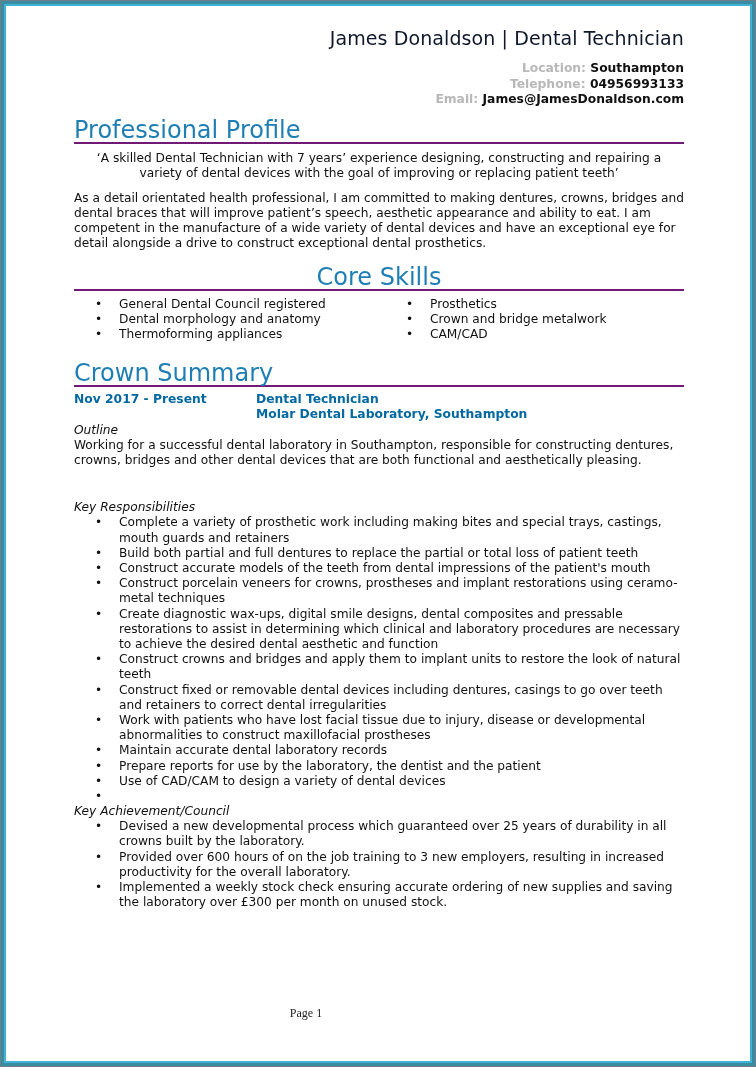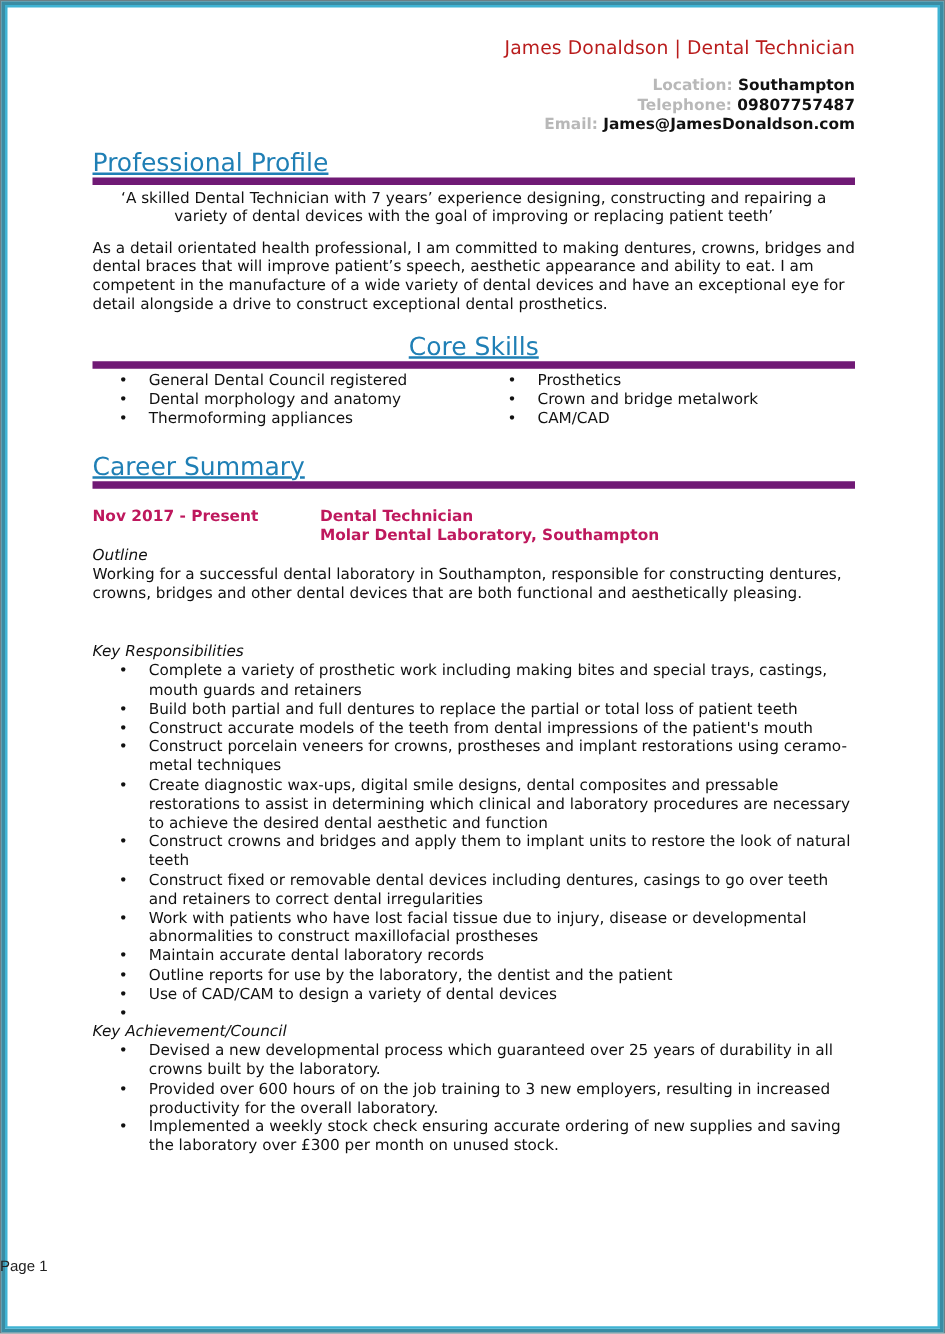--- a/index.html
+++ b/index.html
@@ -39,47 +39,46 @@
       left: 74px;
       top: 0;
       width: 610px;
       font-size: 12.2px;
       line-height: 15.2px;
     }
     .name-title {
       position: absolute;
       right: 0;
       top: 31px;
-      font-size: 15px;
-      color: #b91c1c;
+      font-size: 19px;
+      color: #0f172a;
       white-space: nowrap;
       letter-spacing: 0.1px;
     }
     .contact {
       position: absolute;
       right: 0;
       top: 61px;
       text-align: right;
       font-size: 12.3px;
       line-height: 15.5px;
       font-weight: bold;
     }
     .contact .lbl { color: #b8b8b8; }
     .contact .val { color: #111111; }
 
     .section-heading {
       position: absolute;
       left: 0;
       width: 610px;
-      font-size: 20px;
+      font-size: 24px;
       color: #1f7fb5;
       line-height: 24px;
-      border-bottom: 6px solid #701a75;
+      border-bottom: 2px solid #701a75;
       padding-bottom: 0px;
-      text-decoration: underline;
     }
     .block {
       position: absolute;
       left: 0;
       width: 610px;
     }
     .quote {
       text-align: center;
       font-size: 12.2px;
       line-height: 15.3px;
@@ -103,37 +102,36 @@
     }
     .skills-cols {
       display: flex;
     }
     .skills-cols .col1 { width: 311px; }
     .skills-cols .col2 { width: 299px; }
 
     .job-row {
       display: flex;
       font-weight: bold;
-      color: #be185d;
+      color: #0369a1;
       font-size: 12.3px;
       line-height: 15.3px;
-      margin-top: 14px;
     }
     .job-date { width: 182px; }
     .sub-label {
       font-style: italic;
       line-height: 15.2px;
     }
     .footer {
       position: absolute;
       left: 0;
       width: 612px;
       top: 1006px;
-      text-align: left;
-      font-family: Liberation Sans, sans-serif;
+      text-align: center;
+      font-family: Liberation Serif, serif;
       font-size: 12px;
       color: #222222;
     }
   </style>
 </head>
 <body>
 
 <div class="frame-outer"></div>
 <div class="frame-mid"></div>
 <div class="frame-inner"></div>
@@ -141,21 +139,21 @@
 <div class="page">
 
   <div class="name-title">James Donaldson | Dental Technician</div>
   <div class="contact">
     <div>
       <span class="lbl">Location:</span>
       <span class="val">Southampton</span>
     </div>
     <div>
       <span class="lbl">Telephone:</span>
-      <span class="val">09807757487</span>
+      <span class="val">04956993133</span>
     </div>
     <div>
       <span class="lbl">Email:</span>
       <span class="val">James@JamesDonaldson.com</span>
     </div>
   </div>
 
   <div class="section-heading" style="top:118px;">Professional Profile</div>
   <div class="block" style="top:151px;">
     <p class="quote">‘A skilled Dental Technician with 7 years’ experience designing, constructing and repairing a variety of dental devices with the goal of improving or replacing patient teeth’</p>
@@ -171,21 +169,21 @@
         <li><span class="dot">•</span><span>Thermoforming appliances</span></li>
       </ul>
       <ul class="bullets col2">
         <li><span class="dot">•</span><span>Prosthetics</span></li>
         <li><span class="dot">•</span><span>Crown and bridge metalwork</span></li>
         <li><span class="dot">•</span><span>CAM/CAD</span></li>
       </ul>
     </div>
   </div>
 
-  <div class="section-heading" style="top:361px;">Career Summary</div>
+  <div class="section-heading" style="top:361px;">Crown Summary</div>
   <div class="block" style="top:392px;">
     <div class="job-row">
       <div class="job-date">Nov 2017 - Present</div>
       <div>
         <div>Dental Technician</div>
         <div>Molar Dental Laboratory, Southampton</div>
       </div>
     </div>
 
     <div class="sub-label" style="margin-top:0px;">Outline</div>
@@ -195,21 +193,21 @@
     <ul class="bullets">
       <li><span class="dot">•</span><span>Complete a variety of prosthetic work including making bites and special trays, castings, mouth guards and retainers</span></li>
       <li><span class="dot">•</span><span>Build both partial and full dentures to replace the partial or total loss of patient teeth</span></li>
       <li><span class="dot">•</span><span>Construct accurate models of the teeth from dental impressions of the patient's mouth</span></li>
       <li><span class="dot">•</span><span>Construct porcelain veneers for crowns, prostheses and implant restorations using ceramo-metal techniques</span></li>
       <li><span class="dot">•</span><span>Create diagnostic wax-ups, digital smile designs, dental composites and pressable restorations to assist in determining which clinical and laboratory procedures are necessary to achieve the desired dental aesthetic and function</span></li>
       <li><span class="dot">•</span><span>Construct crowns and bridges and apply them to implant units to restore the look of natural teeth</span></li>
       <li><span class="dot">•</span><span>Construct fixed or removable dental devices including dentures, casings to go over teeth and retainers to correct dental irregularities</span></li>
       <li><span class="dot">•</span><span>Work with patients who have lost facial tissue due to injury, disease or developmental abnormalities to construct maxillofacial prostheses</span></li>
       <li><span class="dot">•</span><span>Maintain accurate dental laboratory records</span></li>
-      <li><span class="dot">•</span><span>Outline reports for use by the laboratory, the dentist and the patient</span></li>
+      <li><span class="dot">•</span><span>Prepare reports for use by the laboratory, the dentist and the patient</span></li>
       <li><span class="dot">•</span><span>Use of CAD/CAM to design a variety of dental devices</span></li>
       <li><span class="dot">•</span></li>
     </ul>
 
     <div class="sub-label" style="margin-top:15px;">Key Achievement/Council</div>
     <ul class="bullets">
       <li><span class="dot">•</span><span>Devised a new developmental process which guaranteed over 25 years of durability in all crowns built by the laboratory.</span></li>
       <li><span class="dot">•</span><span>Provided over 600 hours of on the job training to 3 new employers, resulting in increased productivity for the overall laboratory.</span></li>
       <li><span class="dot">•</span><span>Implemented a weekly stock check ensuring accurate ordering of new supplies and saving the laboratory over £300 per month on unused stock.</span></li>
     </ul>

